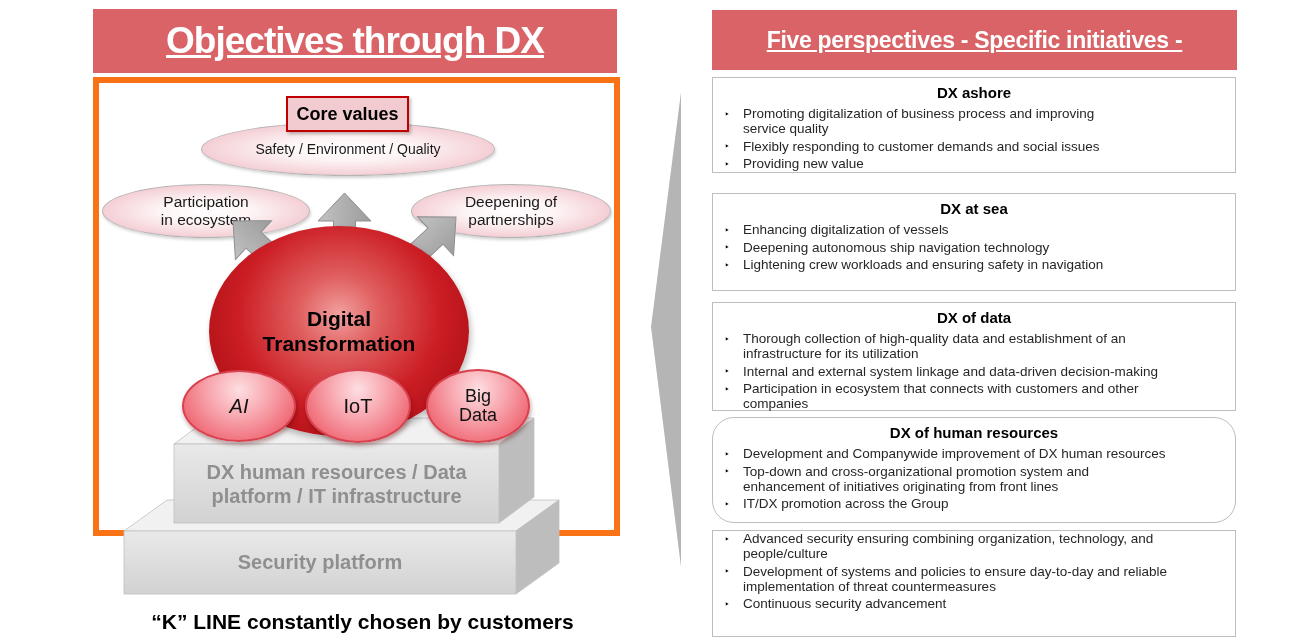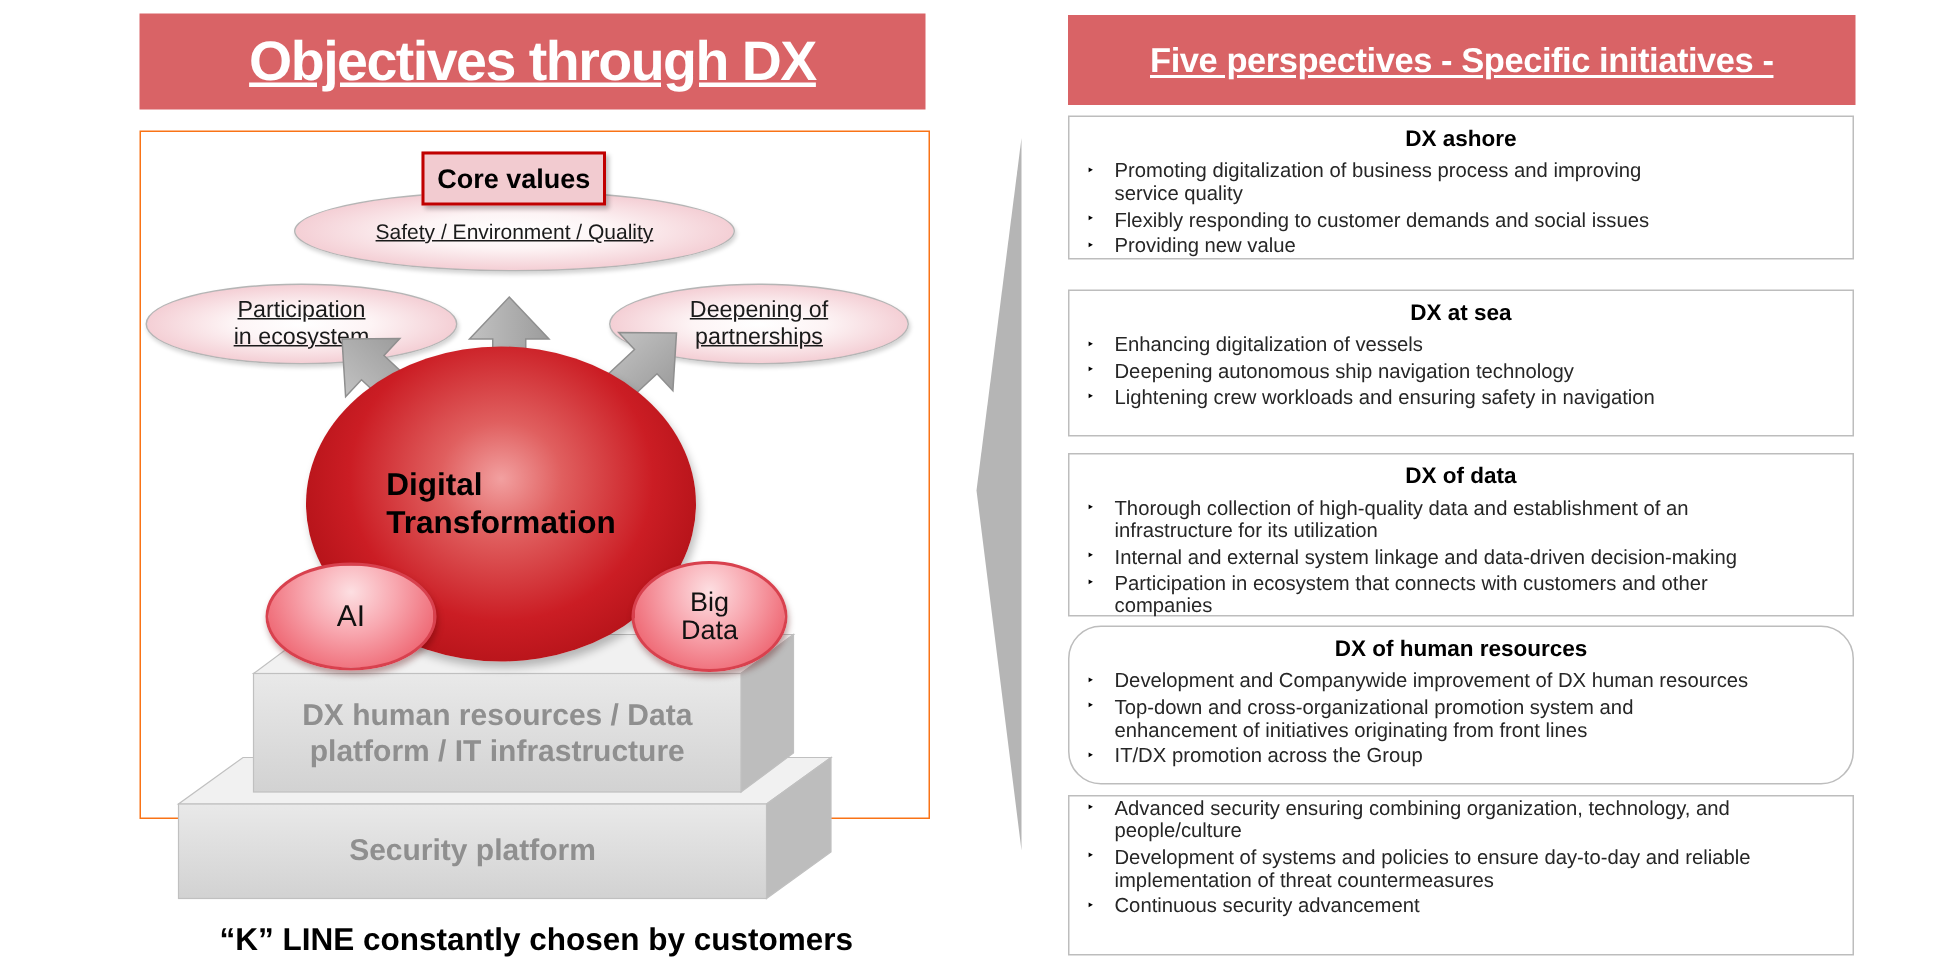--- a/index.html
+++ b/index.html
@@ -13,65 +13,65 @@
   .banner{
     position:absolute;background:#d96366;color:#ffffff;
     display:flex;align-items:center;justify-content:center;
     font-weight:bold;text-align:center;text-decoration:underline;
   }
   #left-banner{left:93px;top:9px;width:524px;height:64px;font-size:37px;letter-spacing:-1px;}
   #right-banner{left:712px;top:10px;width:525px;height:60px;font-size:23px;letter-spacing:-0.3px;}
 
   
   #left-panel{
-    position:absolute;left:93px;top:87px;width:527px;height:459px;
-    background:#fff;border:1px solid #f97316;box-sizing:border-box;
+    position:absolute;left:93px;top:77px;width:527px;height:459px;
+    background:#fff;border:6px solid #f97316;box-sizing:border-box;
   }
   .abs{position:absolute;}
   .ellipse{
     border-radius:50%;
     background:radial-gradient(ellipse closest-side at 50% 50%, #ffffff 0%, #fdf4f5 45%, #f4cfd5 100%);
     border:1px solid #b5b5b5;
     box-shadow:1px 2px 3px rgba(0,0,0,0.18);
     display:flex;align-items:center;justify-content:center;
     text-align:center;color:#1a1a1a;white-space:pre-line;
-    box-sizing:border-box;z-index:1;text-decoration:underline;
+    box-sizing:border-box;z-index:1;
   }
   #core-values-box{
     left:187px;top:13px;width:123px;height:36px;
     background:#f2cbd0;border:2.5px solid #c00000;
     box-shadow:2px 2px 3px rgba(0,0,0,0.25);
     display:flex;align-items:center;justify-content:center;
     font-weight:bold;font-size:18px;color:#000;z-index:2;box-sizing:border-box;
   }
   #values-ellipse{left:102px;top:39px;width:294px;height:54px;font-size:14px;}
   #ecosystem-ellipse{left:3px;top:101px;width:208px;height:54px;font-size:15.5px;line-height:1.18;}
   #partnerships-ellipse{left:312px;top:101px;width:200px;height:54px;font-size:15.5px;line-height:1.18;}
 
   #diagram-svg{left:0;top:0;width:527px;height:559px;z-index:2;}
 
   #dx-ball{
     left:110px;top:143px;width:260px;height:210px;border-radius:50%;
     background:radial-gradient(ellipse at 50% 42%, #f2a0a0 0%, #e express 0%, #e05f5f 22%, #cb1d24 55%, #9a070c 100%);
     background:radial-gradient(ellipse at 50% 42%, #f2a0a0 0%, #e05f5f 22%, #cb1d24 55%, #9a070c 100%);
     box-shadow:2px 4px 6px rgba(0,0,0,0.25);
     display:flex;align-items:center;justify-content:center;
-    text-align:left;font-weight:bold;font-size:21px;line-height:1.2;
+    text-align:center;font-weight:bold;font-size:21px;line-height:1.2;
     color:#000;white-space:pre-line;z-index:3;
   }
   .tech-ellipse{
     border-radius:50%;
     background:radial-gradient(ellipse at 50% 26%, #fddfe2 0%, #f8a8b0 38%, #ee6470 82%, #e14c59 100%);
     border:2px solid #d8414e;
     box-shadow:1px 3px 4px rgba(80,0,0,0.35);
     display:flex;align-items:center;justify-content:center;
     text-align:center;font-size:20px;line-height:1.05;color:#111;
     white-space:pre-line;z-index:4;box-sizing:border-box;
   }
-  #ai-ellipse{left:83px;top:287px;width:114px;height:72px;}
+  #ai-ellipse{left:83px;top:287px;width:114px;height:72px;font-style:italic;}
   #iot-ellipse{left:206px;top:286px;width:106px;height:74px;}
   #bigdata-ellipse{left:327px;top:286px;width:104px;height:74px;font-size:18px;}
 
   .block-label{
     display:flex;align-items:center;justify-content:center;text-align:center;
     font-weight:bold;color:#8f8f8f;white-space:pre-line;z-index:5;
   }
   #platform-block-label{left:85px;top:361px;width:305px;height:79px;font-size:20px;line-height:1.2;}
   #security-block-label{left:25px;top:448px;width:392px;height:63px;font-size:20px;}
   #left-caption{
@@ -164,20 +164,23 @@
   </svg>
 
   <div id="dx-ball" class="abs">
     <span>Digital
 Transformation</span>
   </div>
 
   <div id="ai-ellipse" class="abs tech-ellipse">
     <span>AI</span>
   </div>
+  <div id="iot-ellipse" class="abs tech-ellipse">
+    <span>IoT</span>
+  </div>
   <div id="platform-block-label" class="abs block-label">DX human resources / Data
 platform / IT infrastructure</div>
 
   <div id="bigdata-ellipse" class="abs tech-ellipse">
     <span>Big
 Data</span>
   </div>
   <div id="security-block-label" class="abs block-label">Security platform</div>
 
   <div id="left-caption" class="abs">

